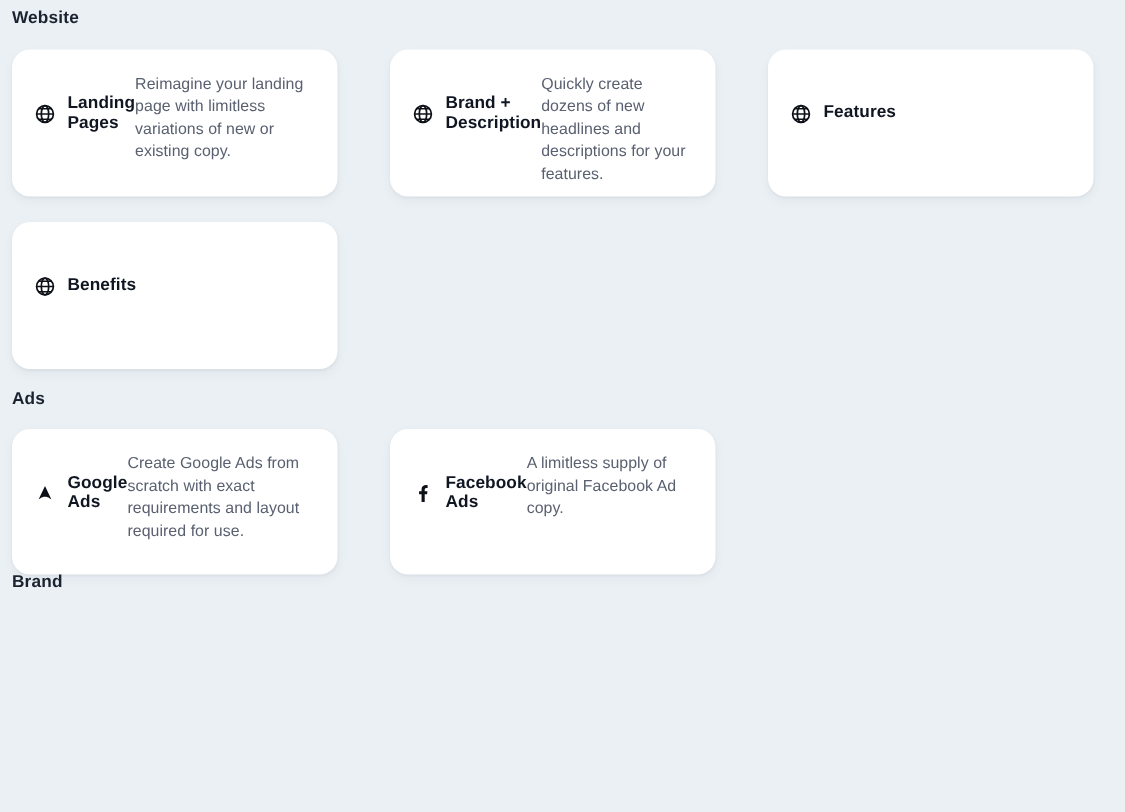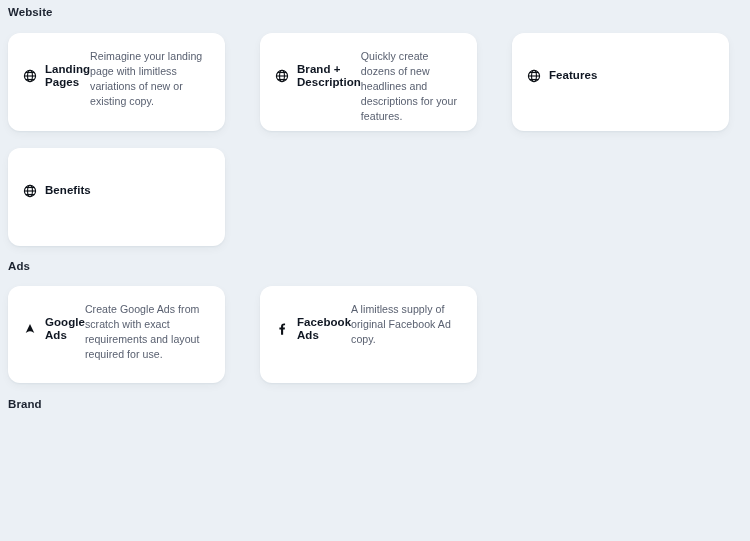--- a/index.html
+++ b/index.html
@@ -32,21 +32,21 @@
     font-weight: 700;
     color: #1c2330;
     letter-spacing: 0.1px;
     line-height: 1;
     padding-top: 0;
   }
 
   .section-website .section-label { padding-top: 7px; }
   .section-ads { margin-top: 15px; }
   .section-ads .section-label { padding-top: 0; }
-  .section-brand { margin-top: 16px; }
+  .section-brand { }
   .section-brand .section-label { padding-top: 0; }
 
   .card-grid {
     display: flex;
     flex-wrap: wrap;
     gap: 17px 35px;
     margin-top: 14px;
   }
 
   .card {

